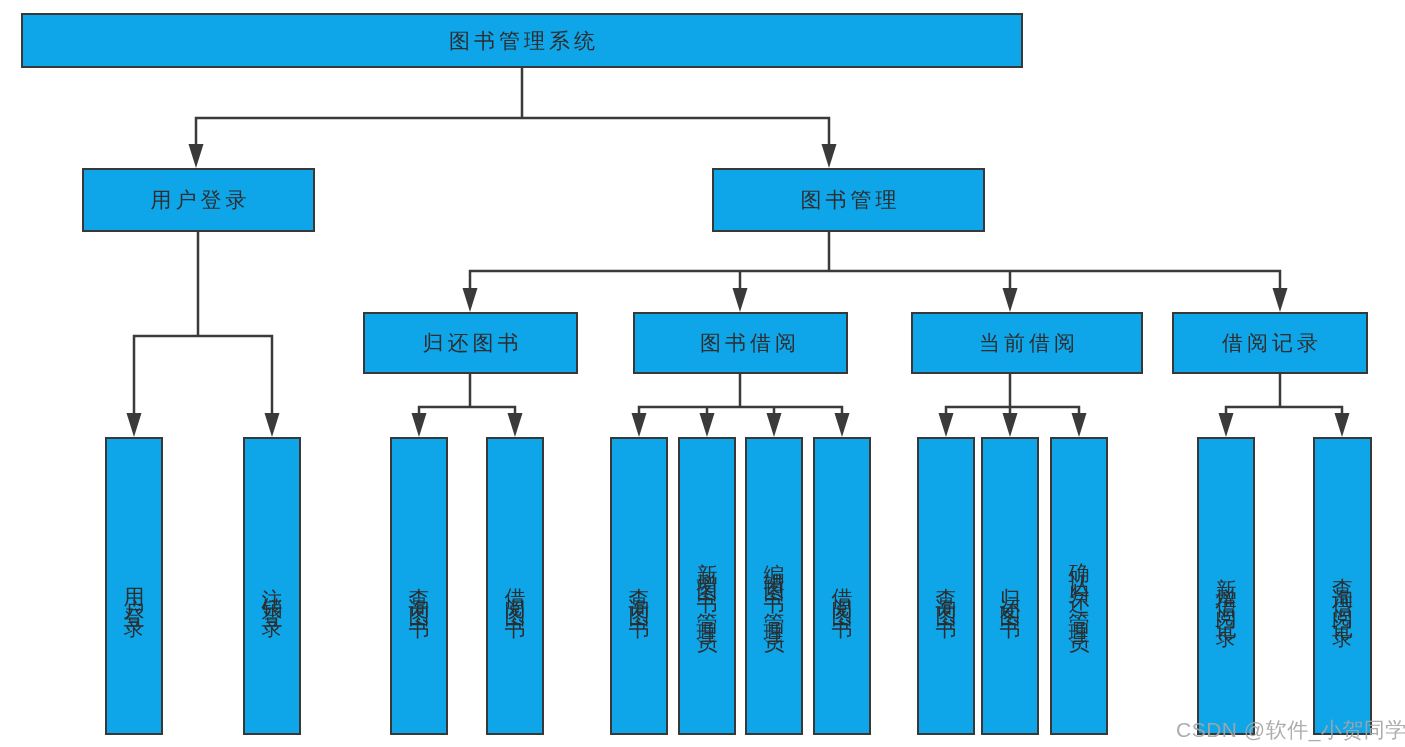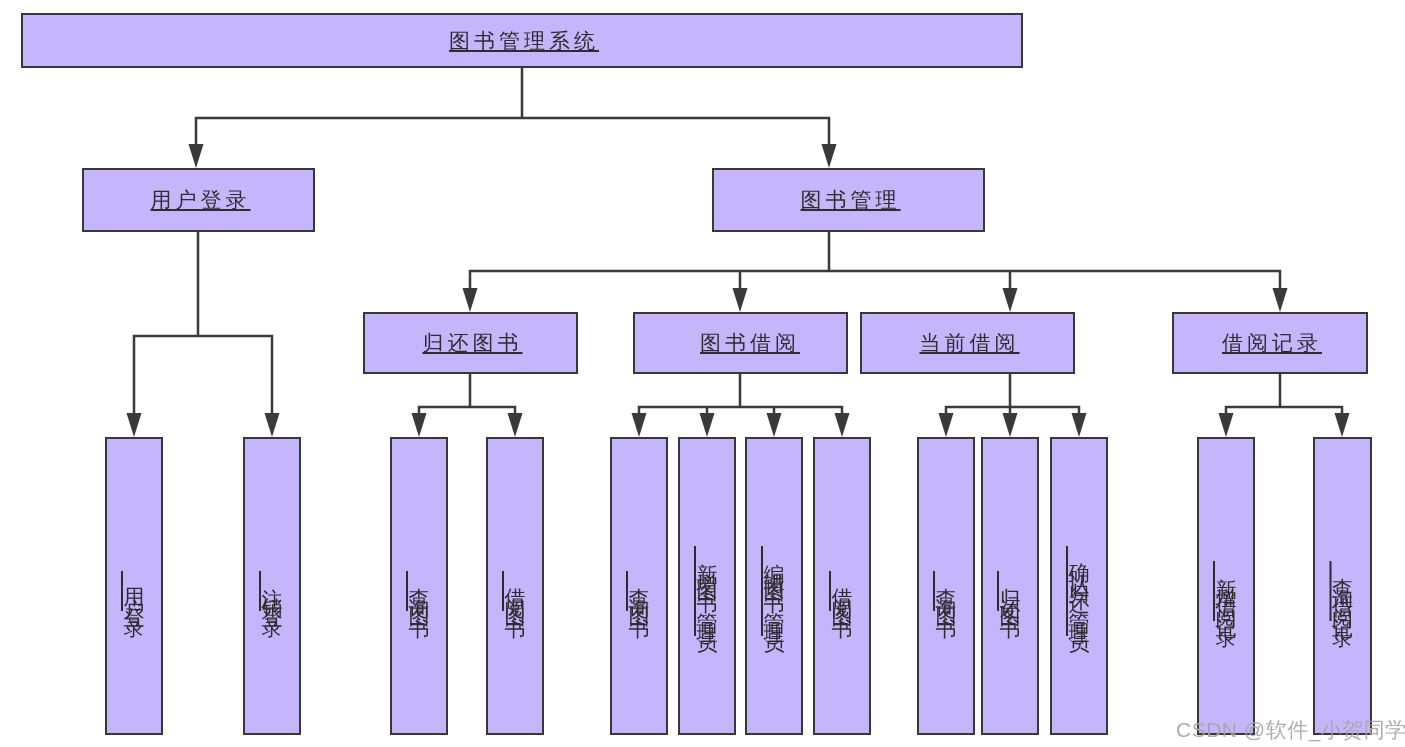--- a/index.html
+++ b/index.html
@@ -2,23 +2,23 @@
 <html><head>
 <meta charset="utf-8">
 <style>
   html,body{margin:0;padding:0;background:#fff;}
   .canvas{
     position:relative;width:1405px;height:747px;background:#ffffff;
     font-family:"Liberation Sans","DejaVu Sans",sans-serif;overflow:hidden;
   }
   svg.connectors{position:absolute;left:0;top:0;width:1405px;height:747px;z-index:1;}
   .node{
-    position:absolute;box-sizing:border-box;background:#c4b5fd;
+    position:absolute;box-sizing:border-box;background:#0ea5e9;
     border:2.5px solid #383838;color:#2d2d2d;
-    display:flex;align-items:center;justify-content:center;z-index:2;text-decoration:underline;
+    display:flex;align-items:center;justify-content:center;z-index:2;
   }
   .h-label{font-size:21px;letter-spacing:4px;margin-right:-4px;white-space:nowrap;}
   .root{left:21px;top:13px;width:1002px;height:55px;}
   .lvl2{top:168px;height:64px;}
   .lvl3{top:312px;height:62px;}
   .leaf{top:437px;width:58px;height:298px;}
   .v-label{
     writing-mode:vertical-rl;text-orientation:mixed;
     font-size:21px;letter-spacing:10px;margin-bottom:-10px;
     white-space:nowrap;color:#2d2d2d;
@@ -91,21 +91,21 @@
   <div class="node lvl2" style="left:712px;width:273px;">
     <span class="h-label">图书管理</span>
   </div>
 
   <div class="node lvl3" style="left:363px;width:215px;">
     <span class="h-label">归还图书</span>
   </div>
   <div class="node lvl3" style="left:633px;width:215px;padding-left:15px;">
     <span class="h-label">图书借阅</span>
   </div>
-  <div class="node lvl3" style="left:860px;width:215px;">
+  <div class="node lvl3" style="left:911px;width:232px;">
     <span class="h-label">当前借阅</span>
   </div>
   <div class="node lvl3" style="left:1172px;width:196px;">
     <span class="h-label">借阅记录</span>
   </div>
 
   <div class="node leaf" style="left:105px;">
     <span class="v-label">用户登录</span>
   </div>
   <div class="node leaf" style="left:243px;">

